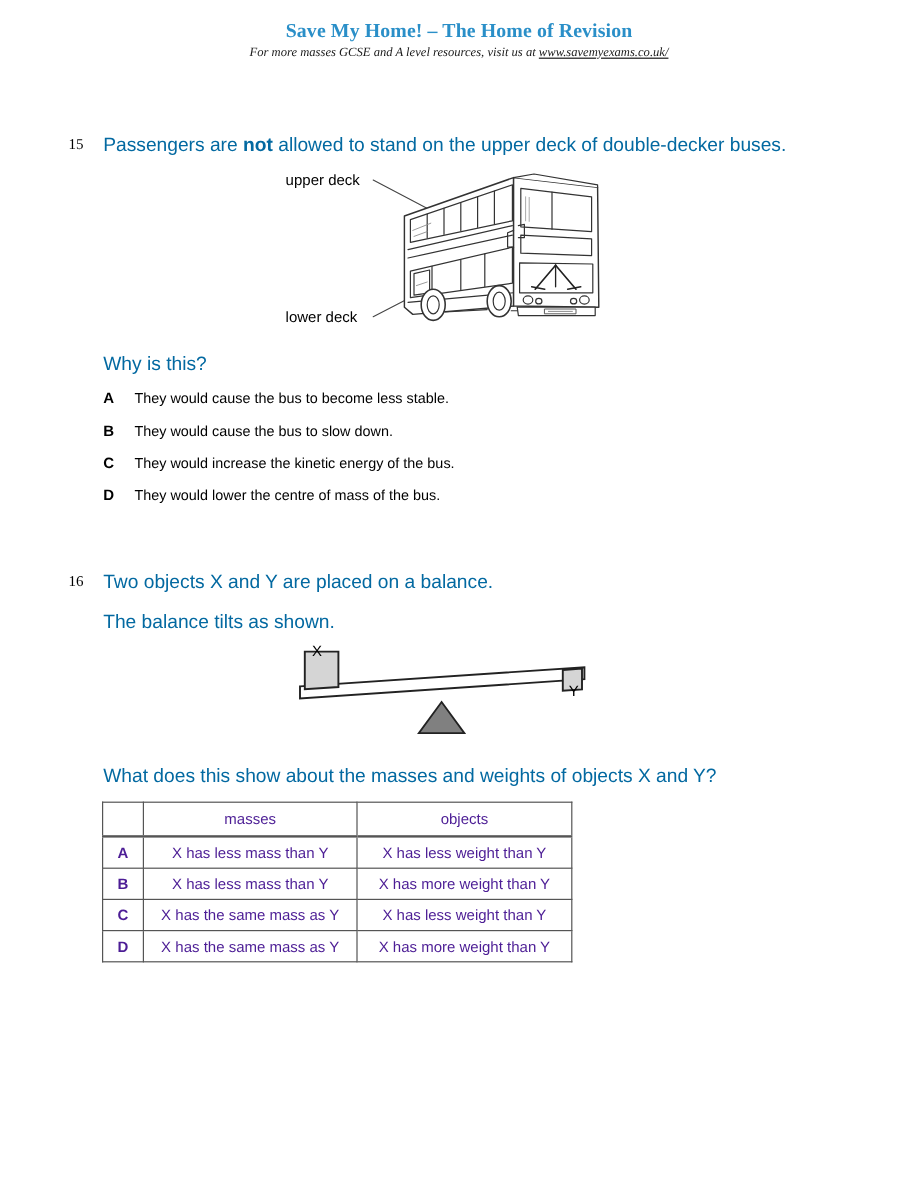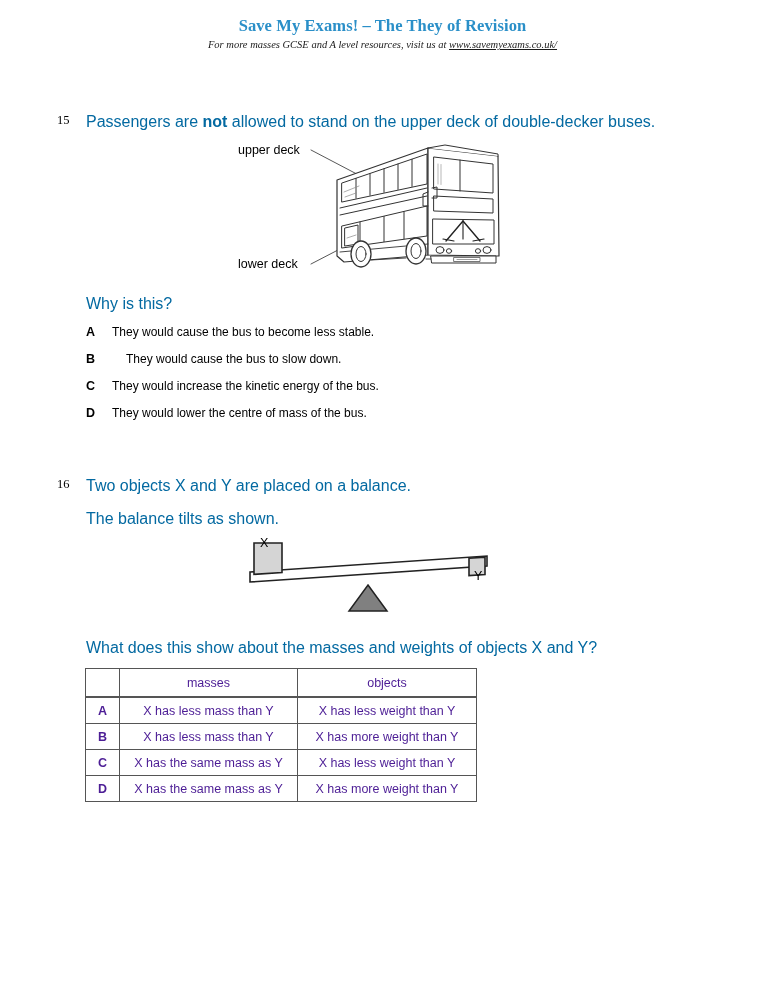--- a/index.html
+++ b/index.html
@@ -111,21 +111,21 @@
     height: 27px;
     border-bottom: 2px solid #555555;
   }
 </style>
 </head>
 <body>
 
 <div id="page">
 
   <div class="header">
-    <div class="header-title">Save My Exams! – The They of Revision</div>
+    <div class="header-title">Save My Home! – The Home of Revision</div>
     <div class="header-sub"><span>For more masses GCSE and A level resources, visit us at </span><span class="url">www.savemyexams.co.uk/</span></div>
   </div>
 
   <div class="qnum" style="left:57px; top:113px;">15</div>
   <div class="qtext" style="left:86px; top:113px;"><span>Passengers are </span><b>not</b><span> allowed to stand on the upper deck of double-decker buses.</span></div>
 
   <div class="diagram" style="left:232px; top:140px; width:280px; height:140px;">
     <div class="dlabel" style="left:6px; top:3px;">upper deck</div>
     <div class="dlabel" style="left:6px; top:117px;">lower deck</div>
 
@@ -207,21 +207,21 @@
       </g>
     </svg>
   </div>
 
   <div class="qtext" style="left:86px; top:295px;">Why is this?</div>
 
   <div class="opt-letter" style="left:86px; top:325px;">A</div>
   <div class="opt-text" style="left:112px; top:325px;">They would cause the bus to become less stable.</div>
 
   <div class="opt-letter" style="left:86px; top:352px;">B</div>
-  <div class="opt-text" style="left:112px; top:352px;margin-left:14px;">They would cause the bus to slow down.</div>
+  <div class="opt-text" style="left:112px; top:352px;">They would cause the bus to slow down.</div>
 
   <div class="opt-letter" style="left:86px; top:379px;">C</div>
   <div class="opt-text" style="left:112px; top:379px;">They would increase the kinetic energy of the bus.</div>
 
   <div class="opt-letter" style="left:86px; top:406px;">D</div>
   <div class="opt-text" style="left:112px; top:406px;">They would lower the centre of mass of the bus.</div>
 
   <div class="qnum" style="left:57px; top:477px;">16</div>
   <div class="qtext" style="left:86px; top:477px;">Two objects X and Y are placed on a balance.</div>
   <div class="qtext" style="left:86px; top:510px;">The balance tilts as shown.</div>

